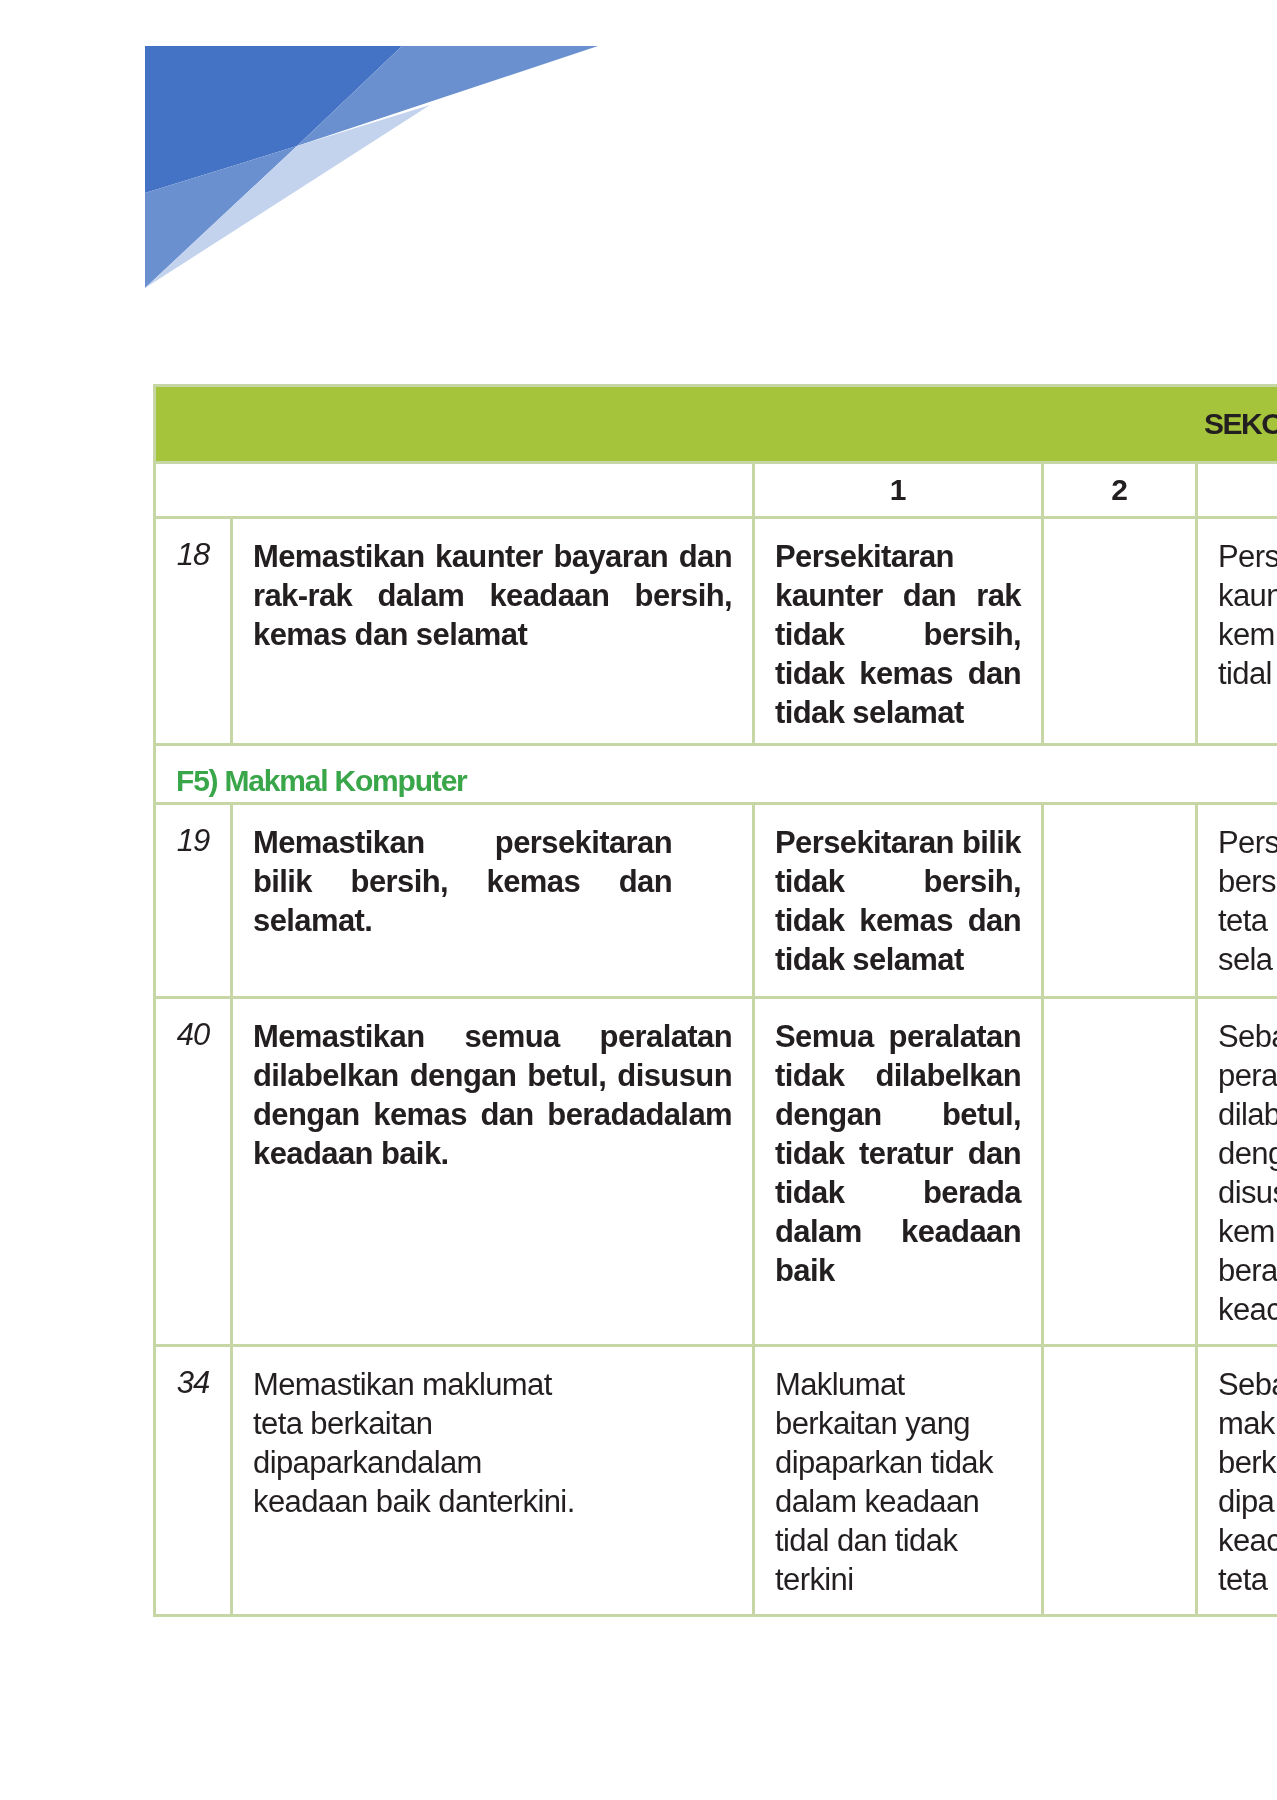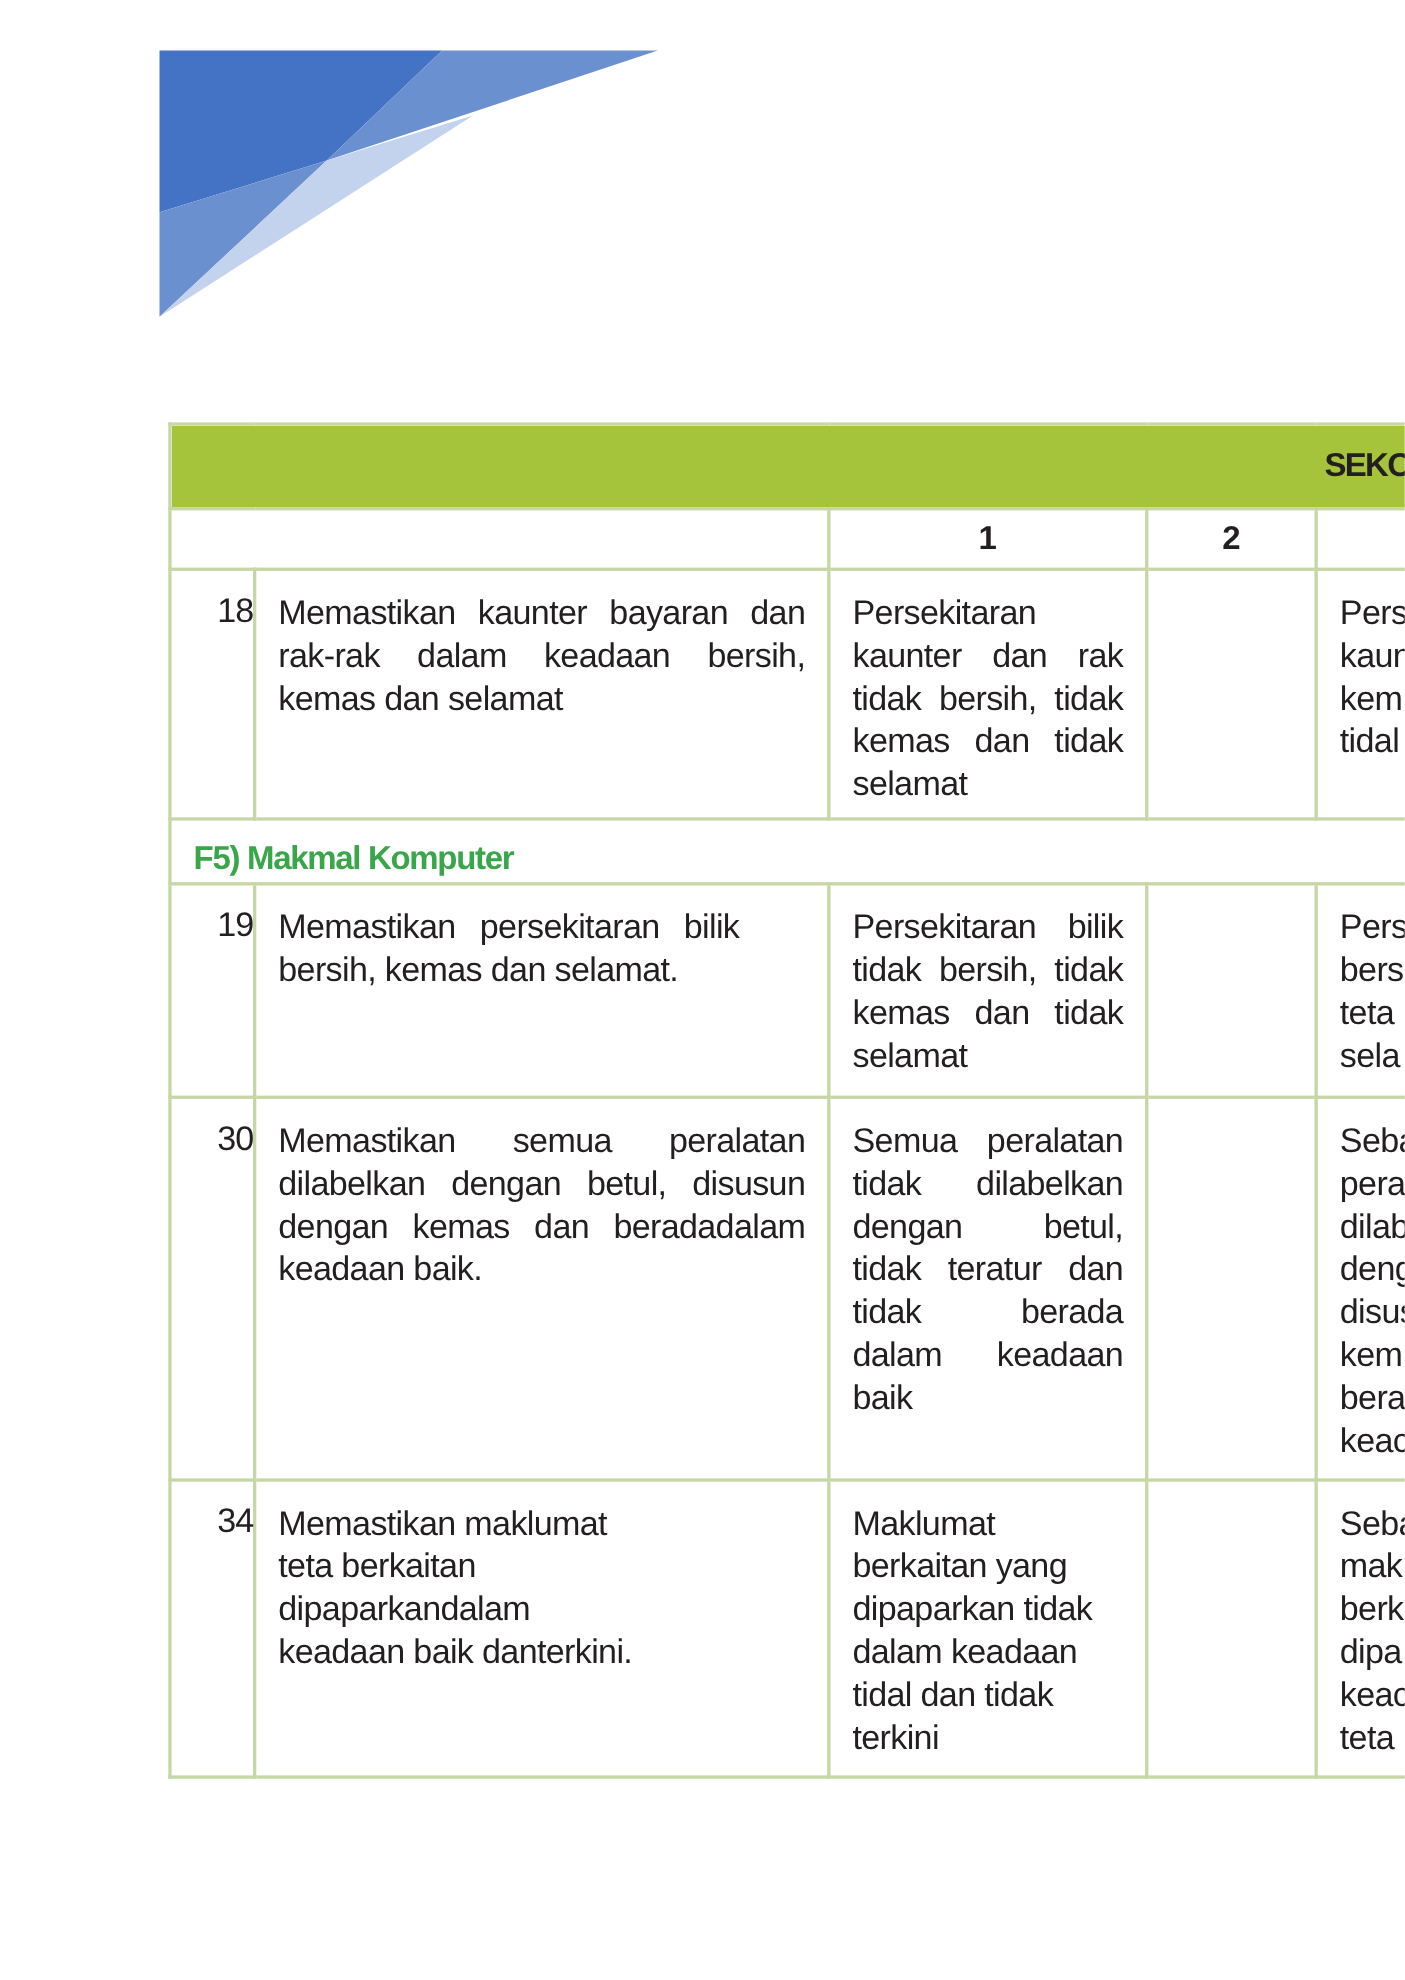--- a/index.html
+++ b/index.html
@@ -23,27 +23,27 @@
   .band th {
     background: #a6c43b; height: 74px;
     font-size: 30px; font-weight: bold; letter-spacing: -1.5px;
     text-align: left; vertical-align: middle;
     padding-left: 1048px;
     white-space: nowrap; overflow: hidden;
     color: #231f20;
   }
   .hdr td { height: 52px; text-align: center; vertical-align: middle;
     font-size: 30px; font-weight: bold; }
-  .num { text-align: right; font-size: 31px; padding-top: 18px !important; letter-spacing: -1px; }
+  .num { text-align: center; font-size: 31px; padding-top: 18px !important; letter-spacing: -1px; font-style: italic; }
   .cell {
     font-size: 31px; line-height: 39px; letter-spacing: -0.6px;
     padding: 18px 20px 10px 20px !important;
     overflow: hidden;
   }
-  .just { text-align: justify; }
+  .just { text-align: justify; font-weight: bold; }
   .clip { white-space: nowrap; overflow: hidden; padding-left: 20px !important; }
   .section td {
     height: 52px; font-size: 30px; font-weight: bold; color: #3aa64a;
     letter-spacing: -1.2px; vertical-align: bottom; padding: 0 0 4px 20px;
   }
   .line { display: block; }
 </style>
 </head>
 <body>
 
@@ -99,21 +99,21 @@
     <td class="cell"></td>
     <td class="cell clip">
       <span class="line">Pers</span>
       <span class="line">bers</span>
       <span class="line">teta</span>
       <span class="line">sela</span>
     </td>
   </tr>
 
   <tr style="height:348px">
-    <td class="num">30</td>
+    <td class="num">40</td>
     <td class="cell just">Memastikan semua peralatan dilabelkan dengan betul, disusun dengan kemas dan beradadalam keadaan baik.</td>
     <td class="cell just">Semua peralatan tidak dilabelkan dengan betul, tidak teratur dan tidak berada dalam keadaan baik</td>
     <td class="cell"></td>
     <td class="cell clip">
       <span class="line">Seba</span>
       <span class="line">pera</span>
       <span class="line">dilab</span>
       <span class="line">deng</span>
       <span class="line">disus</span>
       <span class="line">kem</span>

